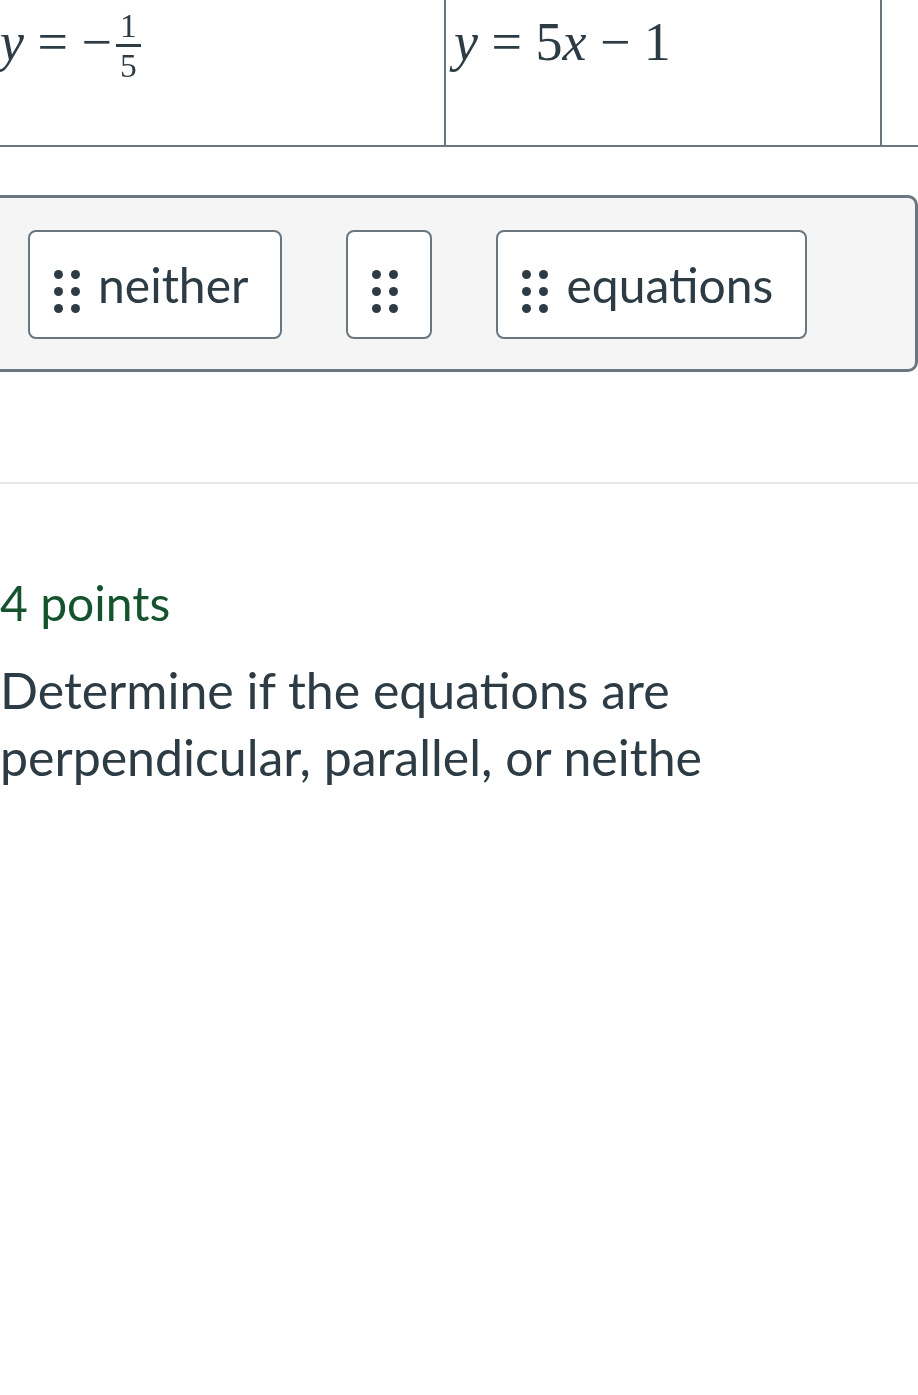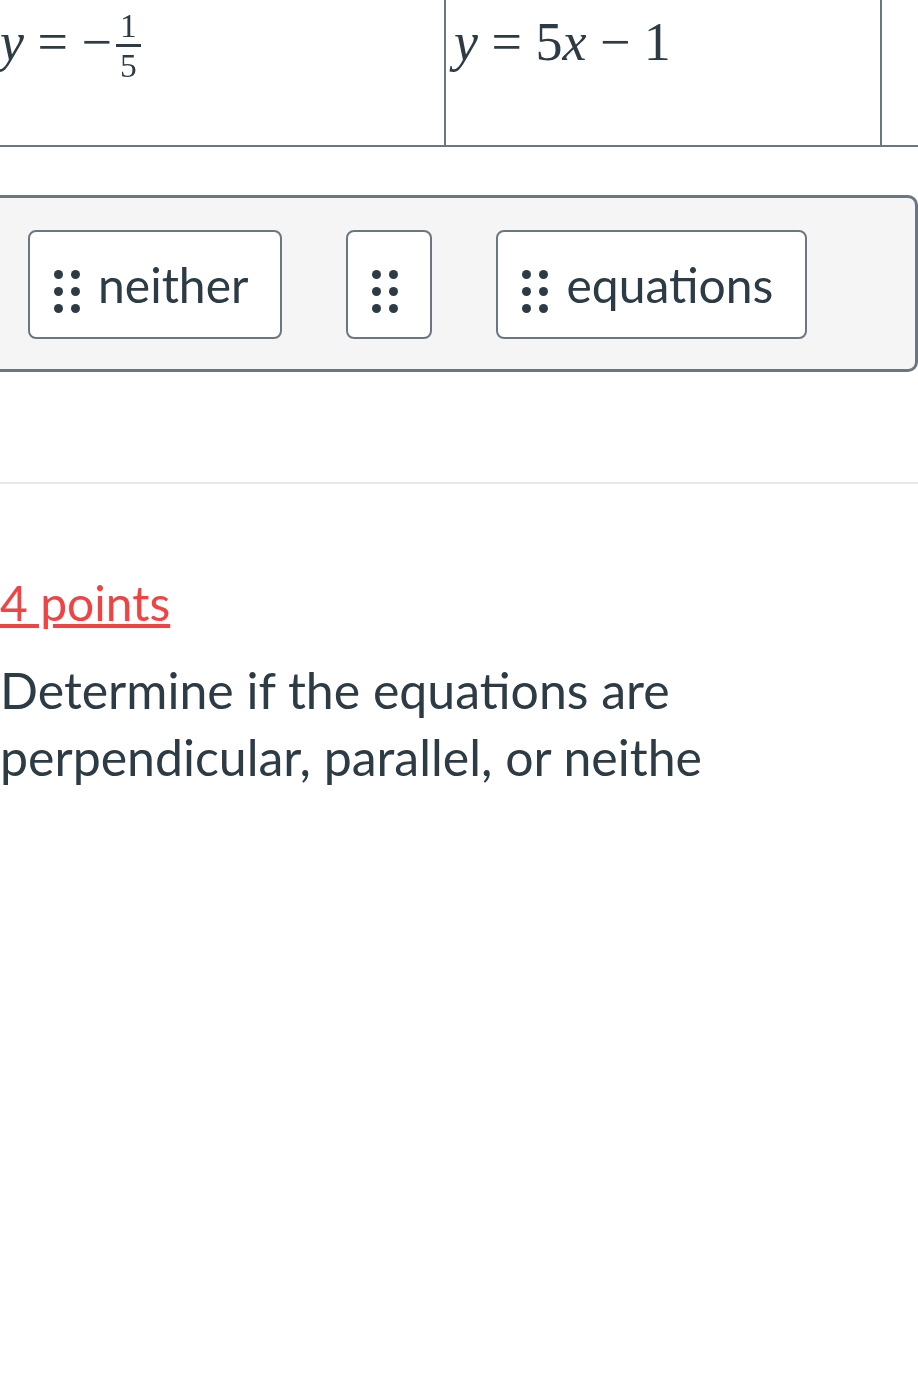--- a/index.html
+++ b/index.html
@@ -99,23 +99,22 @@
     }
     .divider {
       height: 2px;
       background: #e8e8e8;
       margin-top: 110px;
       width: 100%;
     }
     .points-label {
       margin-top: 90px;
       font-size: 48px;
-      color: #ef4444;
+      color: #14532d;
       padding-left: 0;
-      text-decoration: underline;
     }
     .question-text {
       margin-top: 26px;
       font-size: 50px;
       color: #2d3b45;
       line-height: 1.35;
     }
   </style>
 </head>
 <body>

